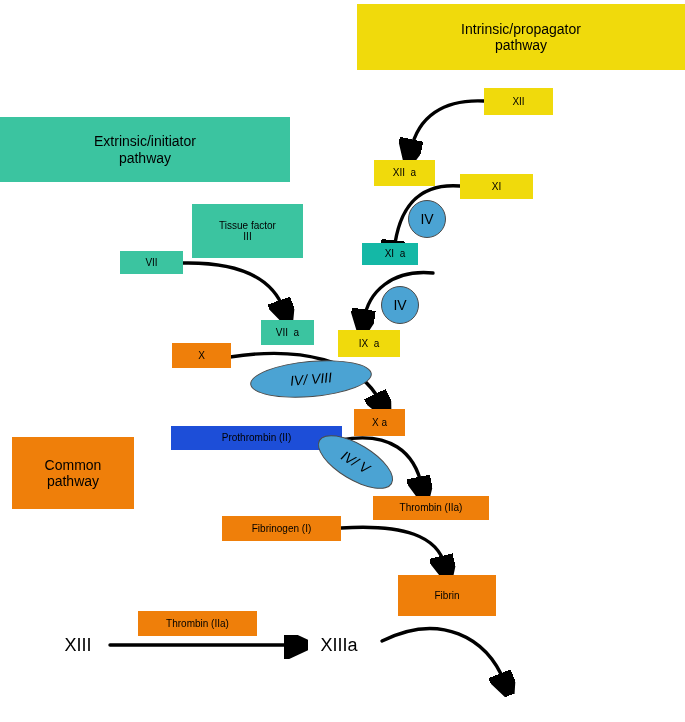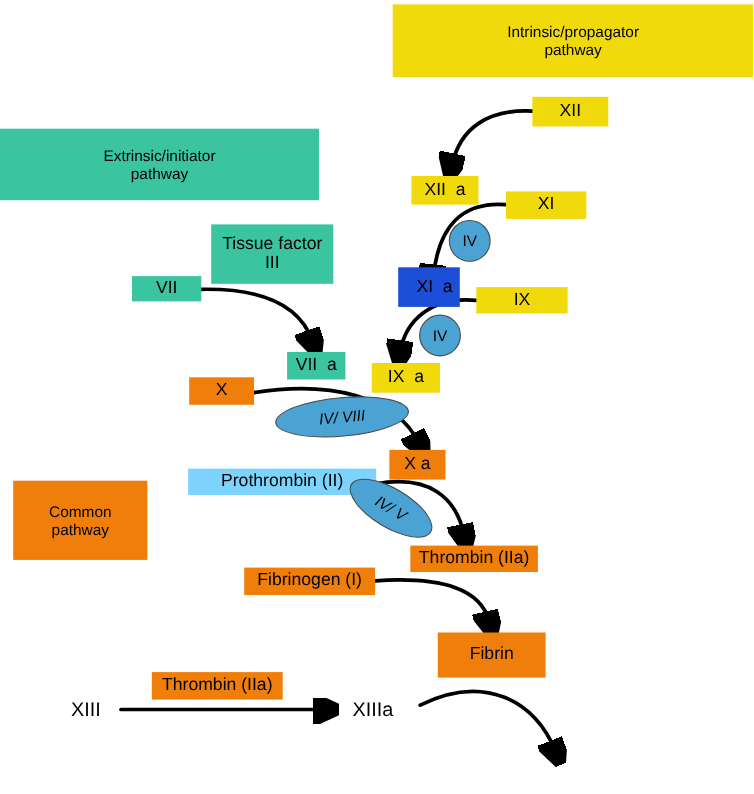--- a/index.html
+++ b/index.html
@@ -27,21 +27,21 @@
     text-align: center;
     color: #000000;
     font-family: "Liberation Sans", sans-serif;
     line-height: 1.15;
     white-space: pre;
   }
   .banner {
     font-size: 14px;
   }
   .factor {
-    font-size: 16px;
+    font-size: 10px;
   }
   .plain {
     font-size: 18px;
     background: transparent;
   }
   .cofactor {
     position: absolute;
     box-sizing: border-box;
     display: flex;
     align-items: center;
@@ -123,31 +123,30 @@
   <div class="node factor" style="left:120px; top:251px; width:63px; height:23px; background:#3BC4A0;">VII</div>
 
   <div class="node factor" style="left:261px; top:320px; width:53px; height:25px; background:#3BC4A0;">VII  a</div>
 
   <div class="node factor" style="left:484px; top:88px; width:69px; height:27px; background:#F0DA0C;">XII</div>
 
   <div class="node factor" style="left:374px; top:160px; width:61px; height:26px; background:#F0DA0C;">XII  a</div>
 
   <div class="node factor" style="left:460px; top:174px; width:73px; height:25px; background:#F0DA0C;">XI</div>
 
-  <div class="node factor" style="left:362px; top:243px; width:56px; height:36px; background:#1d4ed8;padding-left:10px;">XI  a</div>
+  <div class="node factor" style="left:362px; top:243px; width:56px; height:22px; background:#14b8a6;padding-left:10px;">XI  a</div>
 
-  <div class="node factor" style="left:433px; top:261px; width:83px; height:24px; background:#F0DA0C;">IX</div>
 
   <div class="node factor" style="left:338px; top:330px; width:62px; height:27px; background:#F0DA0C;">IX  a</div>
 
   <div class="node factor" style="left:172px; top:343px; width:59px; height:25px; background:#EF7F0A;">X</div>
 
   <div class="node factor" style="left:354px; top:409px; width:51px; height:27px; background:#EF7F0A;">X a</div>
 
-  <div class="node factor" style="left:171px; top:426px; width:171px; height:24px; background:#7dd3fc;">Prothrombin (II)</div>
+  <div class="node factor" style="left:171px; top:426px; width:171px; height:24px; background:#1d4ed8;">Prothrombin (II)</div>
 
   <div class="node factor" style="left:373px; top:496px; width:116px; height:24px; background:#EF7F0A;">Thrombin (IIa)</div>
 
   <div class="node factor" style="left:222px; top:516px; width:119px; height:25px; background:#EF7F0A;">Fibrinogen (I)</div>
 
   <div class="node factor" style="left:398px; top:575px; width:98px; height:41px; background:#EF7F0A;">Fibrin</div>
 
   <div class="node plain" style="left:52px; top:632px; width:52px; height:26px;">XIII</div>
 
   <div class="node factor" style="left:138px; top:611px; width:119px; height:25px; background:#EF7F0A;">Thrombin (IIa)</div>

